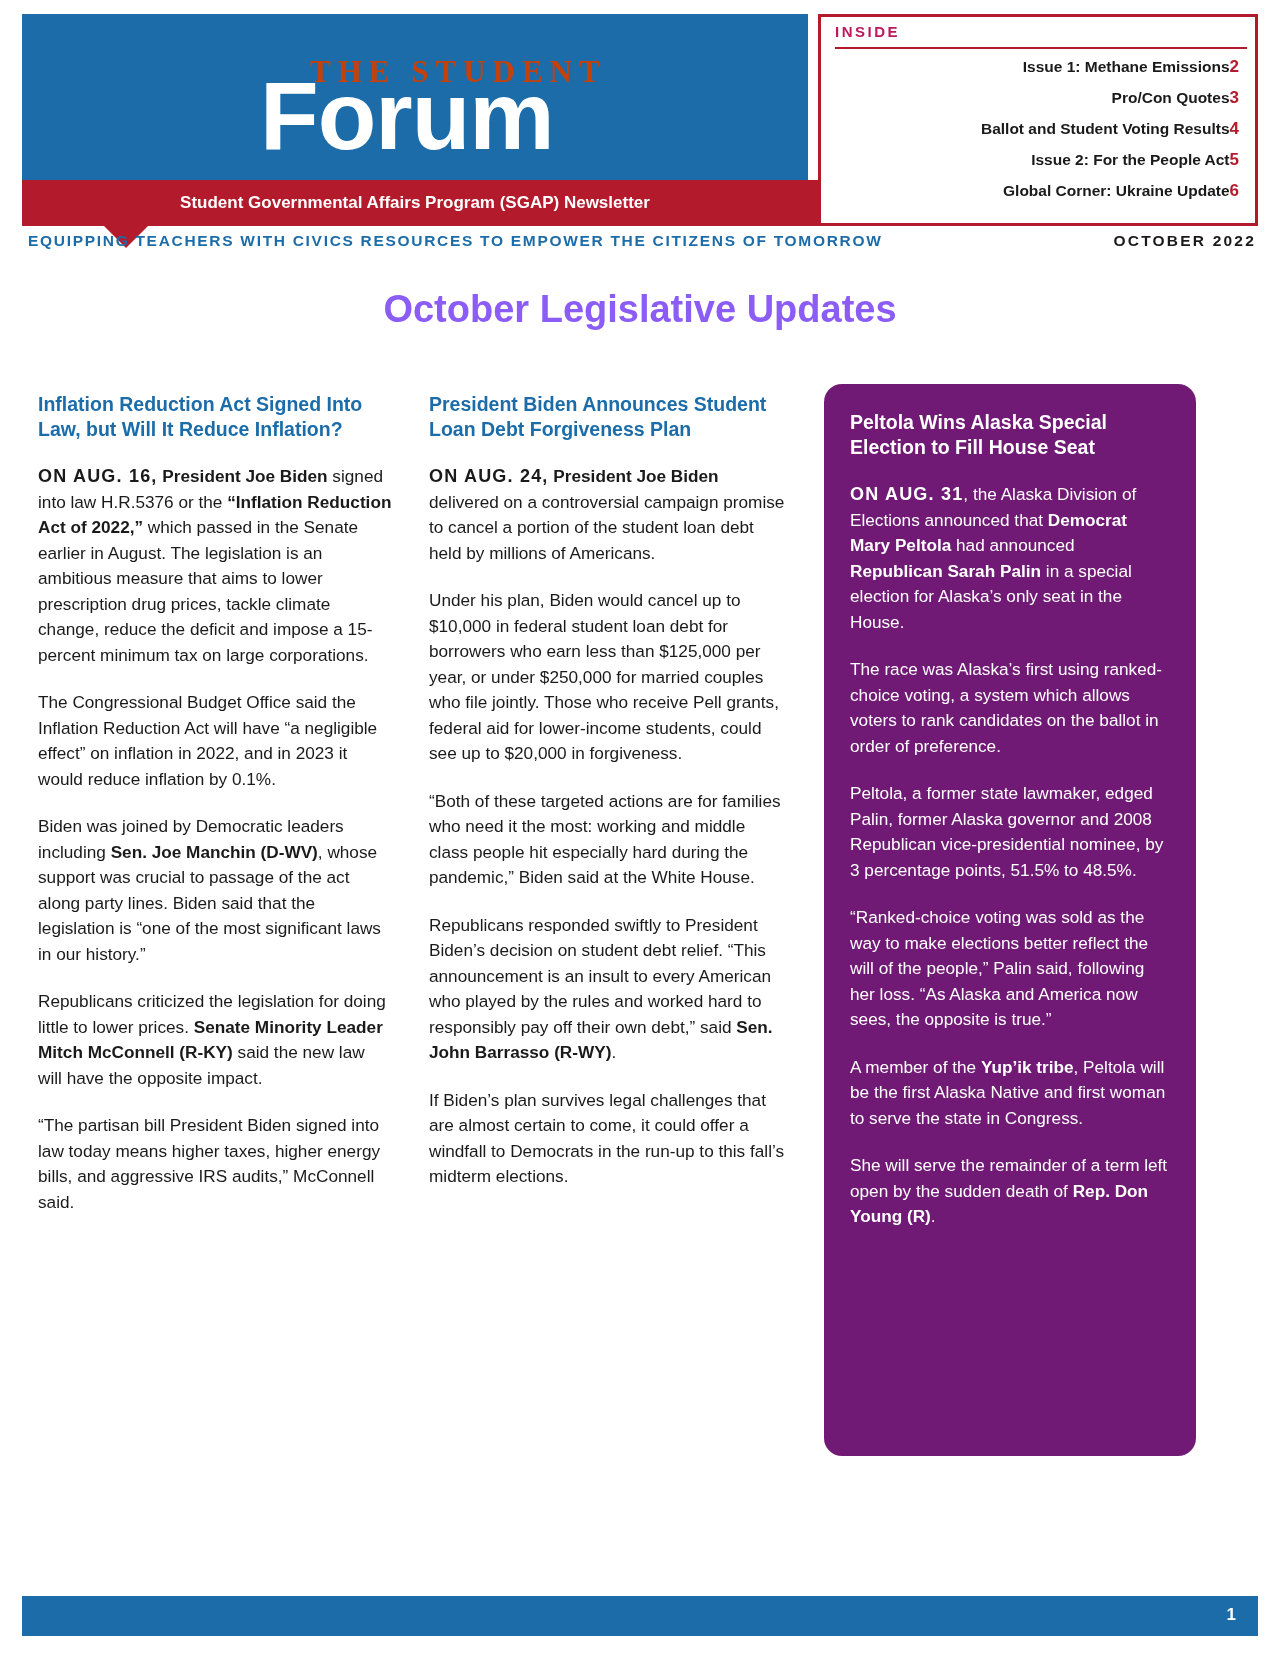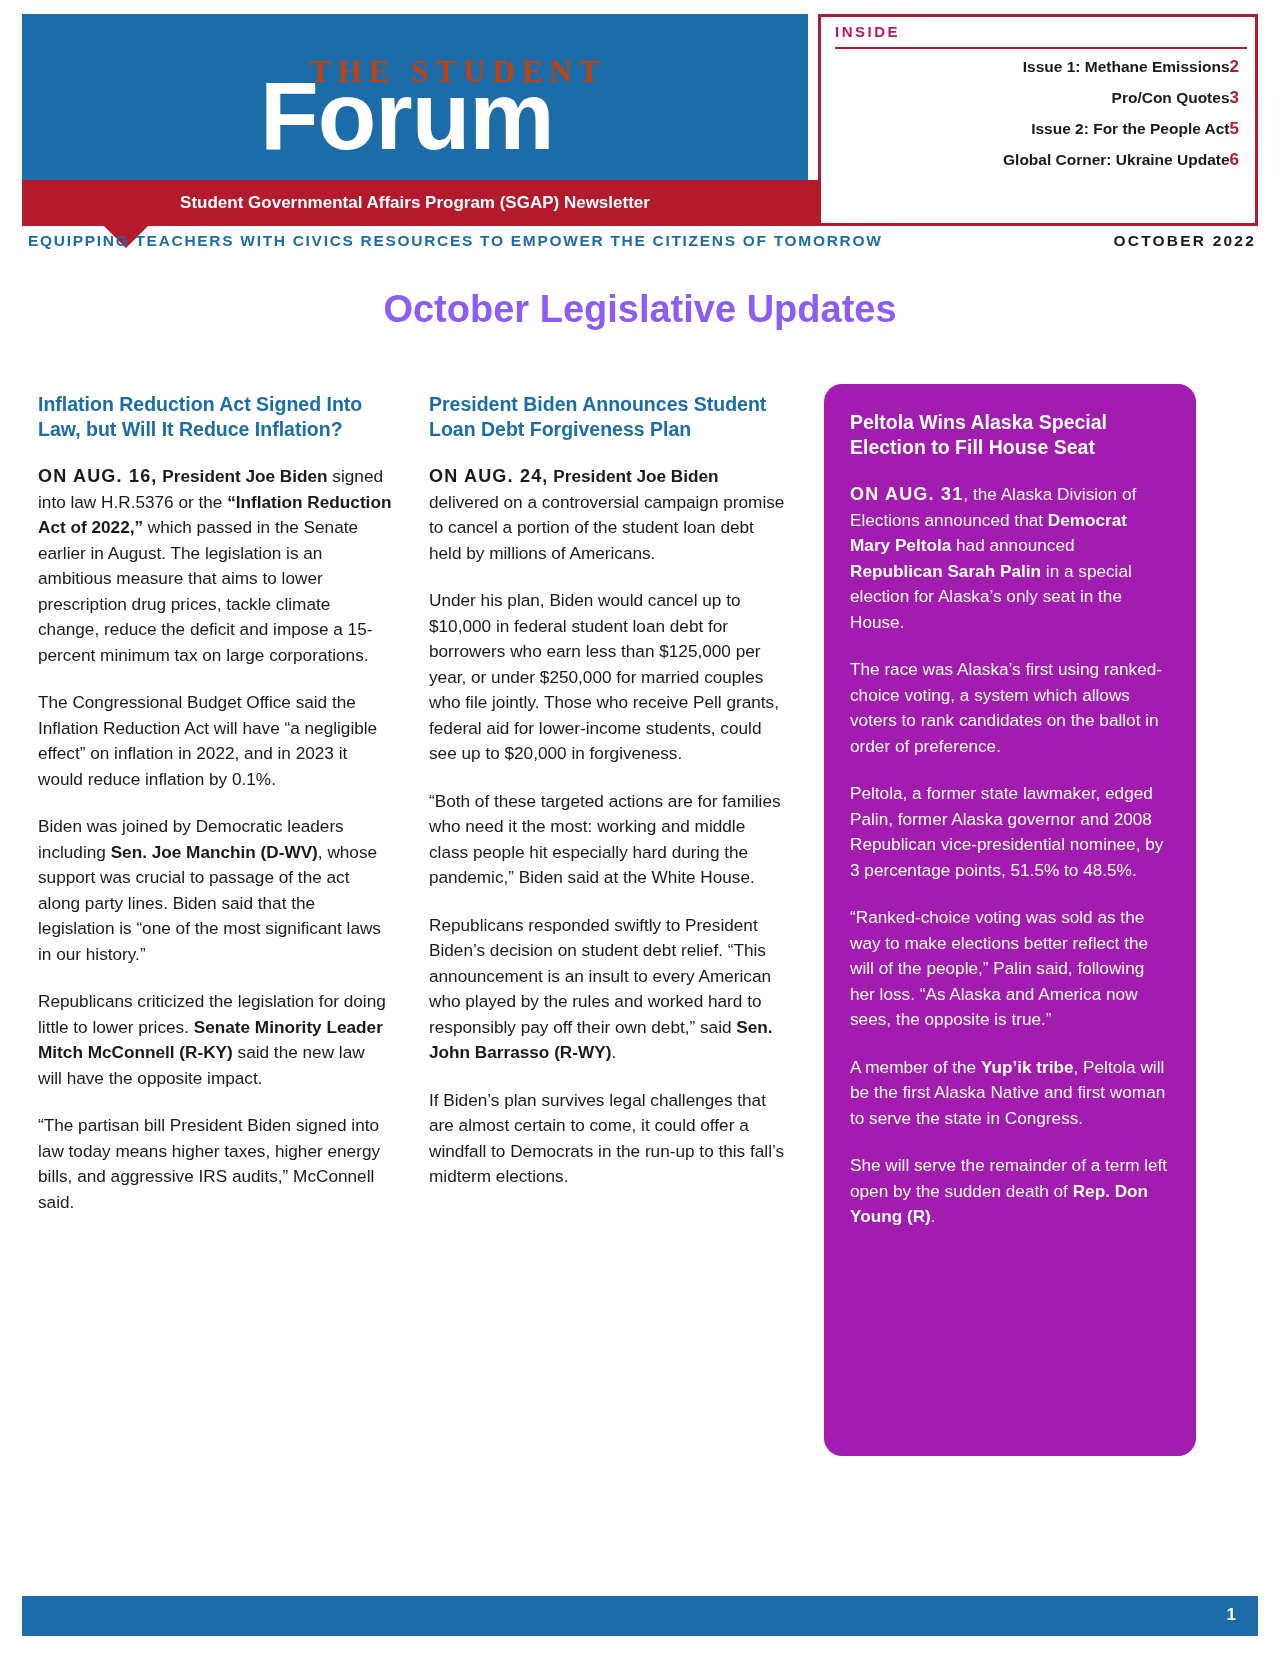--- a/index.html
+++ b/index.html
@@ -219,21 +219,21 @@
     letter-spacing: 1.2px;
     font-size: 18px;
   }
   b, strong { font-weight: bold; }
 
   
   .sidebar {
     position: absolute;
     left: 824px; top: 384px;
     width: 372px; height: 1072px;
-    background: #a21caf;
+    background: #701a75;
     border-radius: 18px;
     padding: 26px 26px 20px 26px;
     color: #ffffff;
     font-size: 17.2px;
     line-height: 25.5px;
   }
   .sidebar h2 {
     margin: 0 0 22px 0;
     font-size: 19.5px;
     line-height: 25px;
@@ -277,20 +277,24 @@
       <div class="inside-title">INSIDE</div>
       <div class="inside-rule"></div>
       <div class="inside-list">
         <div class="inside-row">
           <span>Issue 1: Methane Emissions</span>
           <span class="pg">2</span>
         </div>
         <div class="inside-row">
           <span>Pro/Con Quotes</span>
           <span class="pg">3</span>
+        </div>
+        <div class="inside-row">
+          <span>Ballot and Student Voting Results</span>
+          <span class="pg">4</span>
         </div>
         <div class="inside-row">
           <span>Issue 2: For the People Act</span>
           <span class="pg">5</span>
         </div>
         <div class="inside-row">
           <span>Global Corner: Ukraine Update</span>
           <span class="pg">6</span>
         </div>
       </div>

